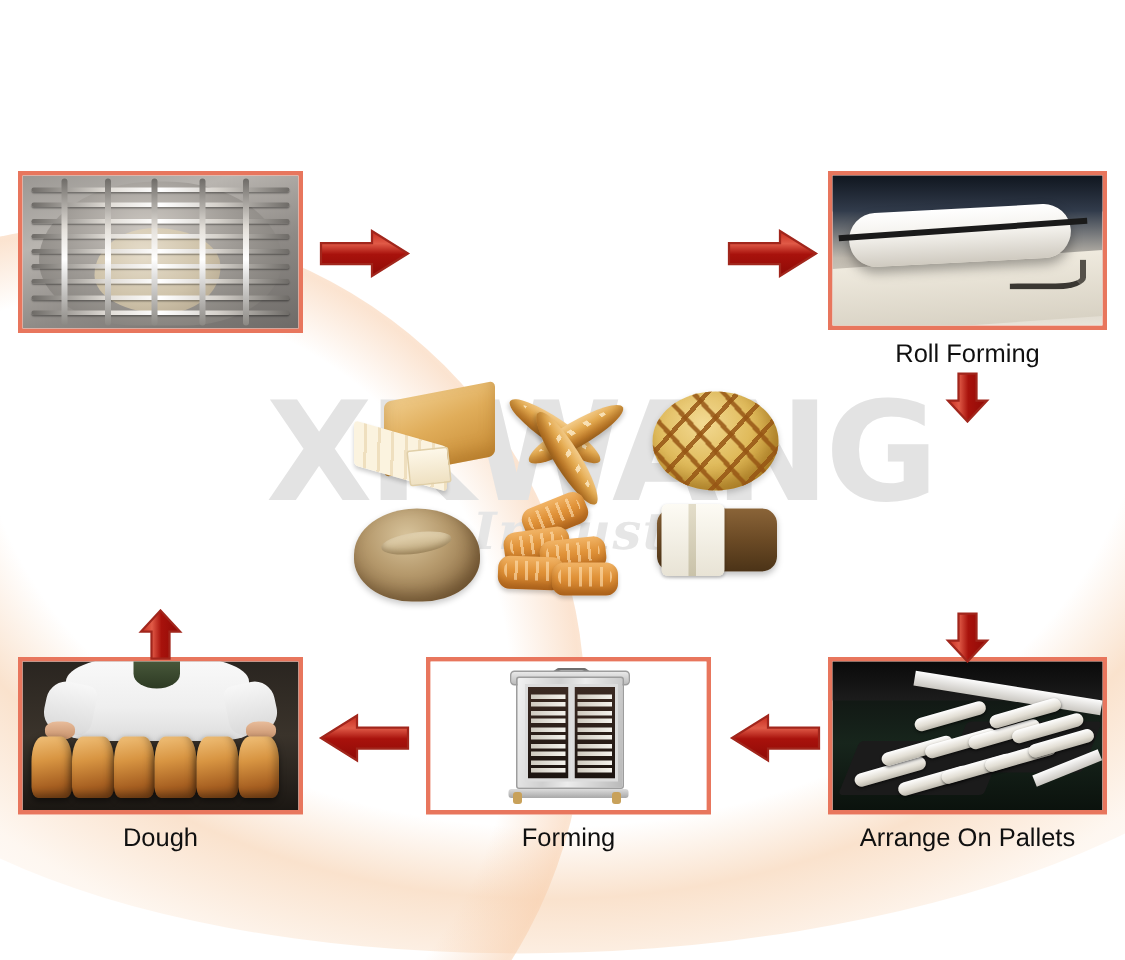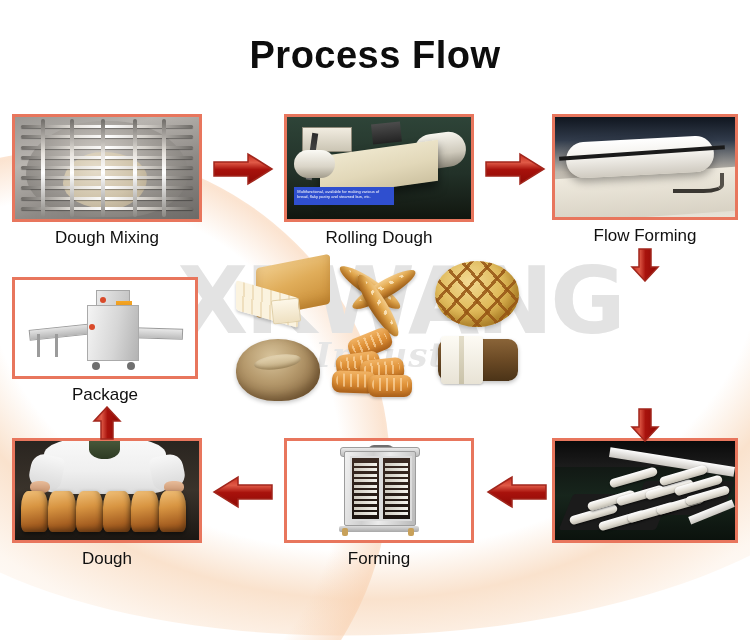--- a/index.html
+++ b/index.html
@@ -521,21 +521,20 @@
     <div class="swoosh-a"></div>
     <div class="swoosh-b"></div>
     <div class="swoosh-c"></div>
   </div>
 
   <div class="watermark">
     <span class="wm-main">XKWANG</span>
     <span class="wm-sub">Industry</span>
   </div>
 
-  <div class="title">Process Flow</div>
 
   <div class="step" style="left:12px; top:114px; width:190px;">
     <div class="frame" style="width:190px; height:108px;">
       <div class="photo ph-mixer">
         <div class="bowl"></div>
         <div class="dough"></div>
         <div class="bars">
           <i style="top:8%"></i>
             <i style="top:18%"></i>
             <i style="top:28%"></i>
@@ -548,69 +547,36 @@
         </div>
         <div class="vbars">
           <i style="left:14%"></i>
             <i style="left:30%"></i>
             <i style="left:47%"></i>
           <i style="left:64%"></i>
             <i style="left:80%"></i>
         </div>
       </div>
     </div>
-    <div class="caption">Dough Mixing</div>
-  </div>
-
-  <div class="step" style="left:284px; top:114px; width:190px;">
-    <div class="frame" style="width:190px; height:108px;">
-      <div class="photo ph-sheeter">
-        <div class="blk"></div>
-        <div class="rollerR"></div>
-        <div class="slab"></div>
-        <div class="head"></div>
-        <div class="arm"></div>
-        <div class="rollerL"></div>
-        <div class="bluebar">Multifunctional, available for making various of bread, flaky pastry and steamed bun, etc.</div>
-      </div>
-    </div>
-    <div class="caption">Rolling Dough</div>
-  </div>
+  </div>
+
 
   <div class="step" style="left:552px; top:114px; width:186px;">
     <div class="frame" style="width:186px; height:106px;">
       <div class="photo ph-rollform">
         <div class="topbar"></div>
         <div class="belt"></div>
         <div class="roll"></div>
         <div class="rail"></div>
         <div class="hook"></div>
       </div>
     </div>
-    <div class="caption">Flow Forming</div>
-  </div>
-
-  <div class="step" style="left:12px; top:277px; width:186px;">
-    <div class="frame" style="width:186px; height:102px;">
-      <div class="photo ph-pack">
-        <div class="conv"></div>
-        <div class="outfeed"></div>
-        <div class="tower"></div>
-        <div class="panel"></div>
-        <div class="body"></div>
-        <div class="knob" style="left:47%; top:18%;"></div>
-        <div class="knob" style="left:41%; top:46%;"></div>
-        <div class="leg" style="left:12%; top:56%; height:24%;"></div>
-        <div class="leg" style="left:22%; top:56%; height:24%;"></div>
-        <div class="wheel" style="left:43%; bottom:6%;"></div>
-        <div class="wheel" style="left:62%; bottom:6%;"></div>
-      </div>
-    </div>
-    <div class="caption">Package</div>
-  </div>
+    <div class="caption">Roll Forming</div>
+  </div>
+
 
 
   <div class="breads" style="left:228px; top:255px; width:295px; height:150px;">
     <div class="bread" style="left:0; top:0; width:104px; height:74px;">
       <div class="loafbox"></div>
       <div class="loafside"></div>
       <div class="loafslice"></div>
     </div>
 
     <div class="bread" style="left:104px; top:2px; width:100px; height:74px;">
@@ -715,20 +681,21 @@
         <div class="stick" style="left:56%; top:60%; width:27%;"></div>
         <div class="stick" style="left:18%; top:56%; width:27%;"></div>
         <div class="stick" style="left:34%; top:50%; width:27%;"></div>
         <div class="stick" style="left:50%; top:44%; width:27%;"></div>
         <div class="stick" style="left:66%; top:40%; width:27%;"></div>
         <div class="stick" style="left:30%; top:32%; width:27%;"></div>
         <div class="stick" style="left:58%; top:30%; width:27%;"></div>
         <div class="stick" style="left:72%; top:50%; width:25%;"></div>
       </div>
     </div>
+    <div class="caption">Arrange On Pallets</div>
   </div>
 
   <div class="arrow" style="left:212px; top:152px;">
     <svg width="62" height="34" viewBox="0 0 62 34">
       <defs>
         <linearGradient id="gR1" x1="0" y1="0" x2="0" y2="1">
           <stop offset="0%" stop-color="#c62b1d"></stop>
           <stop offset="28%" stop-color="#e05a47"></stop>
           <stop offset="52%" stop-color="#a8120c"></stop>
           <stop offset="100%" stop-color="#8e0a06"></stop>

